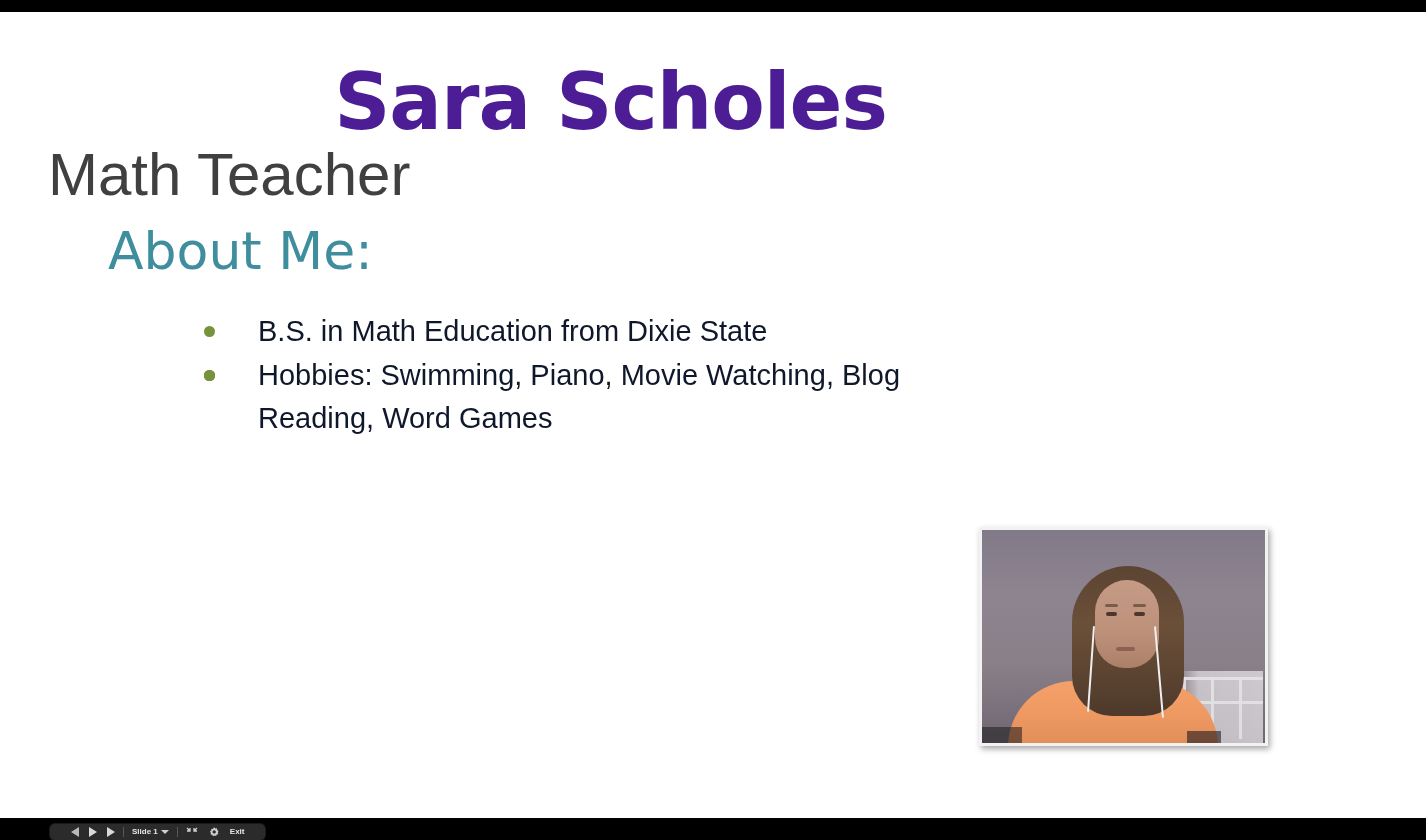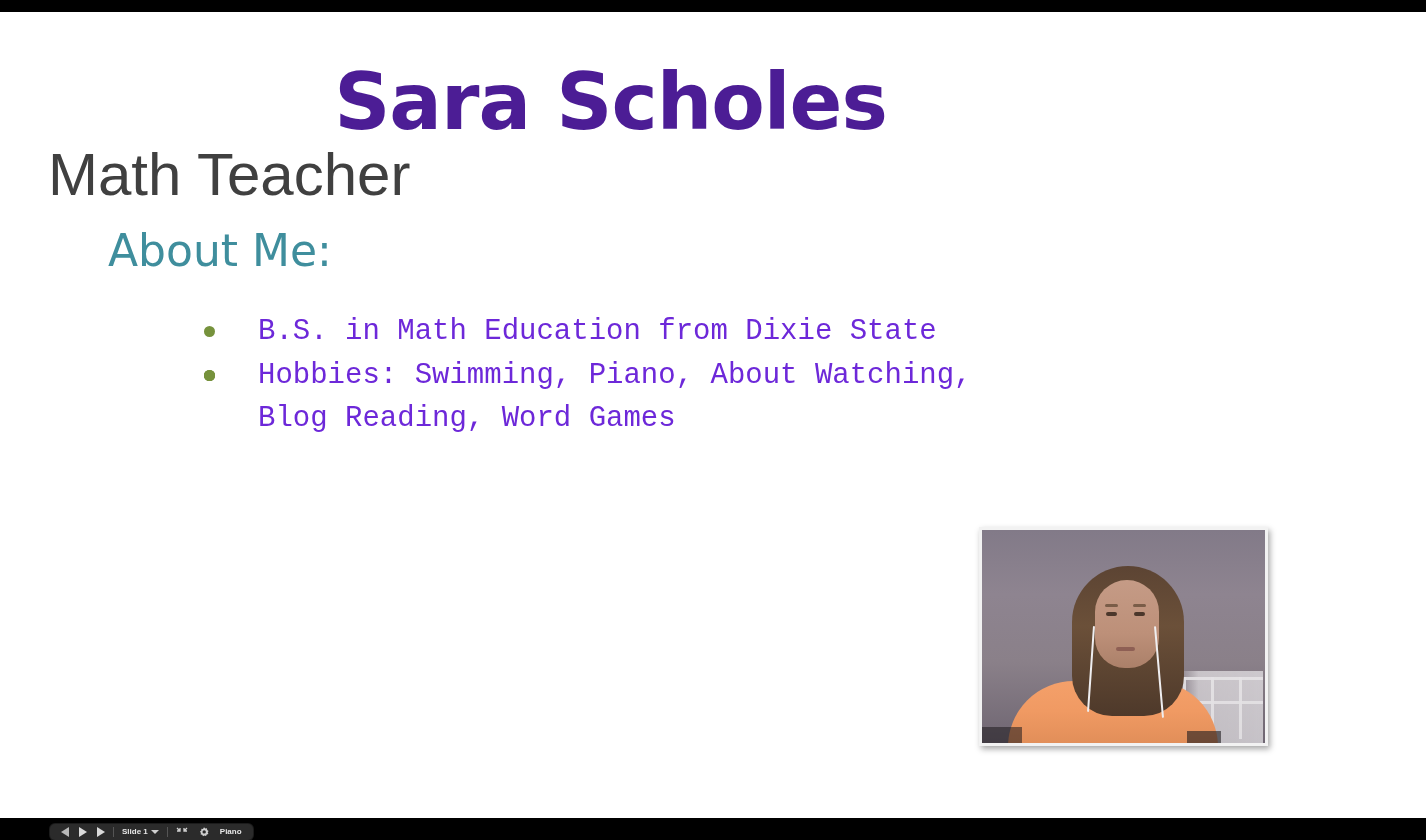--- a/index.html
+++ b/index.html
@@ -67,39 +67,39 @@
     line-height: 68px;
     color: #404040;
     margin-left: 48px;
   }
 
   .section-heading {
     position: absolute;
     left: 108px; top: 213px;
     font-family: "DejaVu Sans", sans-serif;
     font-weight: normal;
-    font-size: 44px;
+    font-size: 52px;
     line-height: 52px;
     color: #3f8e9d;
   }
 
   
   .bullet-list {
     position: absolute;
     left: 196px; top: 298px;
     width: 790px;
     list-style: none;
   }
   .bullet-item {
     position: relative;
     padding-left: 62px;
-    font-family: Liberation Mono, monospace;
+    font-family: Liberation Sans, sans-serif;
     font-size: 29px;
     line-height: 43.5px;
-    color: #6d28d9;
+    color: #0f172a;
     margin-bottom: 0px;
   }
   .bullet-dot {
     position: absolute;
     left: 8px;
     top: 16px;
     width: 11px;
     height: 11px;
     border-radius: 50%;
     background: #76923c;
@@ -223,21 +223,21 @@
   
   .toolbar {
     position: absolute;
     left: 50px; top: 824px;
     height: 16px;
     display: flex;
     align-items: center;
     gap: 0px;
     background: #2b2b2b;
     border-radius: 5px;
-    padding: 0 6px;
+    padding: 0 16px;
     box-shadow: 0 0 0 1px #1b1b1b;
   }
   .tb-btn {
     display: flex;
     align-items: center;
     justify-content: center;
     height: 14px;
     padding: 0 5px;
     color: #d8d8d8;
     font-size: 8px;
@@ -296,21 +296,21 @@
         <span>B.S. in Math Education from Dixie State</span>
       </li>
       <li class="bullet-item">
         <span class="bullet-dot"></span>
       </li>
       <li class="bullet-item">
         <span class="bullet-dot"></span>
       </li>
       <li class="bullet-item">
         <span class="bullet-dot"></span>
-        <span>Hobbies: Swimming, Piano, About Watching, Blog Reading, Word Games</span>
+        <span>Hobbies: Swimming, Piano, Movie Watching, Blog Reading, Word Games</span>
       </li>
     </ul>
 
     <div class="webcam">
       <div class="webcam-feed">
         <div class="wc-wall"></div>
         <div class="wc-rail">
           <div class="wc-rail-bar" style="left:0;top:6px;width:86px;height:3px;"></div>
           <div class="wc-rail-bar" style="left:0;top:30px;width:86px;height:3px;"></div>
           <div class="wc-rail-bar" style="left:6px;top:6px;width:3px;height:62px;"></div>
@@ -368,18 +368,18 @@
     </div>
 
     <div class="tb-btn">
       <svg width="12" height="12" viewBox="0 0 12 12">
         <path d="M6 1.2 L7.3 2.4 L9 2.2 L9.2 3.9 L10.6 4.9 L9.7 6.3 L10.4 7.9 L8.8 8.4 L8 9.9 L6.4 9.4 L5 10.2 L4.2 8.8 L2.6 8.5 L2.9 6.9 L2 5.5 L3.3 4.5 L3.4 2.8 L5 3 Z" fill="#cfcfcf"></path>
         <circle cx="6.2" cy="5.9" r="1.7" fill="#2b2b2b"></circle>
       </svg>
     </div>
 
     <div class="tb-btn">
-      <span class="tb-label">Piano</span>
+      <span class="tb-label">Exit</span>
     </div>
 
   </div>
 
 </div>
 
 </body></html>

